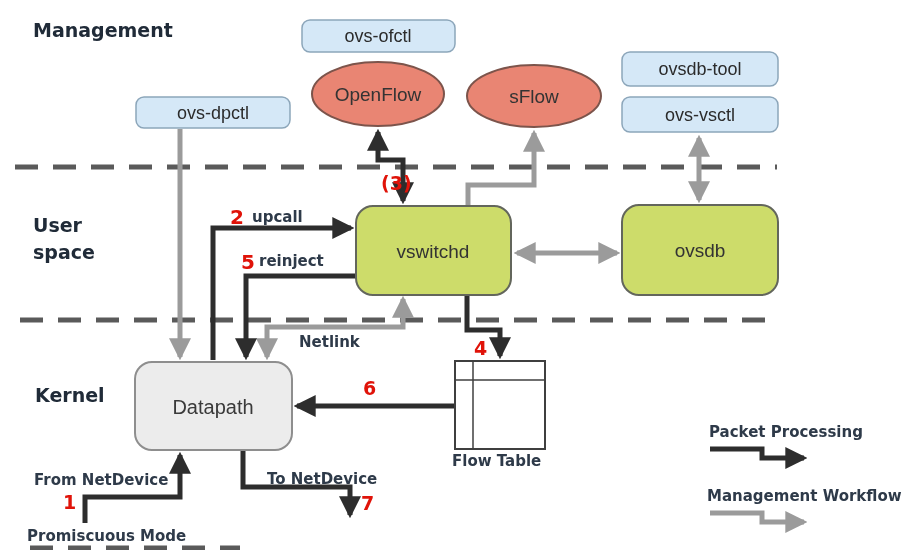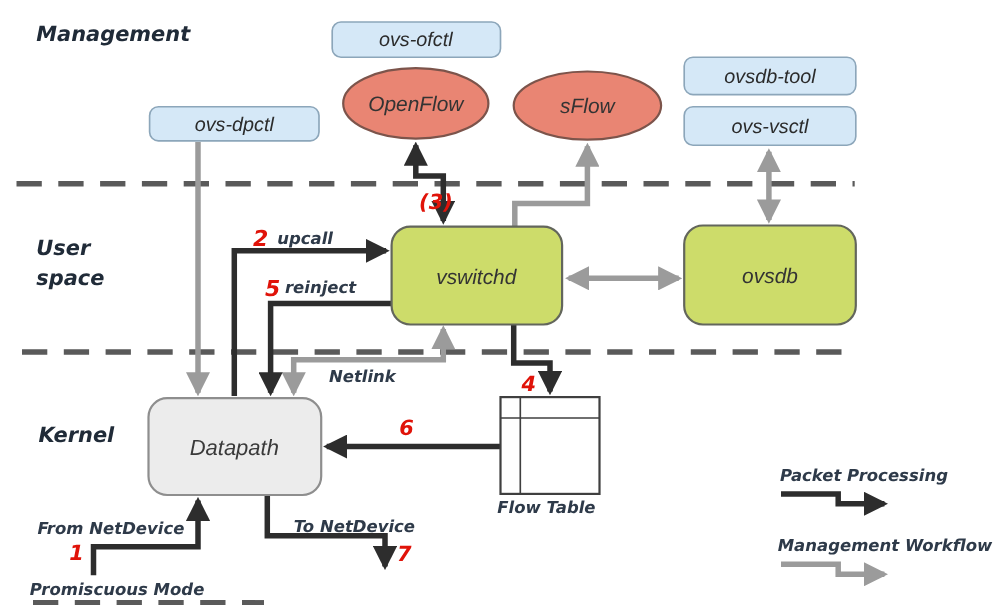--- a/index.html
+++ b/index.html
@@ -1,17 +1,17 @@
 <!DOCTYPE html>
 <html><head>
 <meta charset="utf-8">
 <style>
   html,body{margin:0;padding:0;background:#fff;}
   #stage{position:relative;width:908px;height:550px;background:#ffffff;overflow:hidden;
-         font-family:"Liberation Sans",sans-serif;font-style:italic;}
+         font-family:"Liberation Sans",sans-serif;}
   svg{position:absolute;left:0;top:0;}
   
   .edge-black{stroke:#2d2d2d;stroke-width:5;fill:none;}
   .edge-gray{stroke:#9b9b9b;stroke-width:5;fill:none;}
   .dash{stroke:#5a5a5a;stroke-width:5;stroke-dasharray:23 15;fill:none;}
   
   .tool{stroke:#8ca6ba;stroke-width:1.5;}
   .daemon{stroke:#63665c;stroke-width:2;}
   .proto{stroke:#7c544b;stroke-width:2;}
   .dp{stroke:#8e8e8e;stroke-width:2;}

